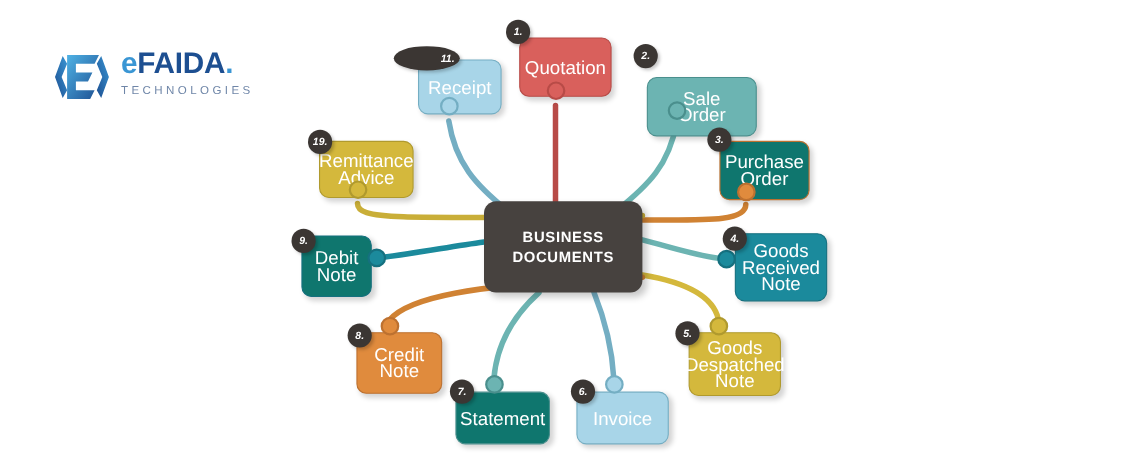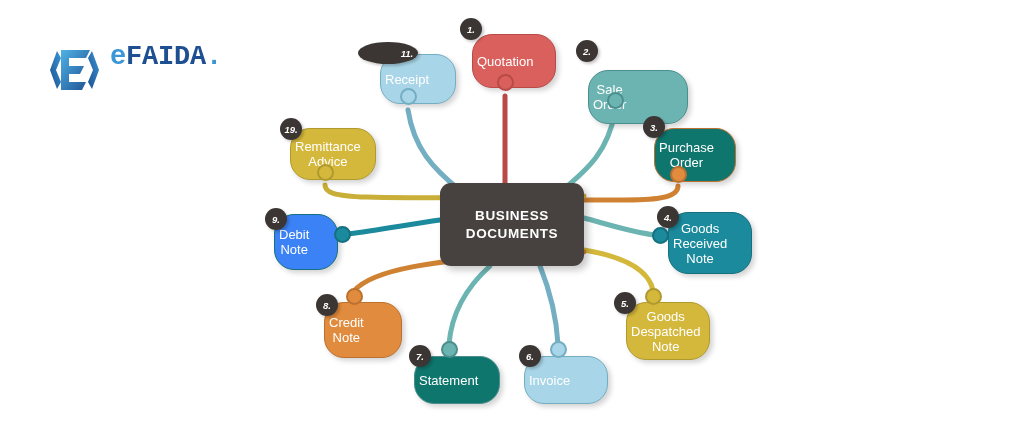--- a/index.html
+++ b/index.html
@@ -43,21 +43,20 @@
     left: 68px;
     top: 6px;
     width: 145px;
   }
   .logo-word {
     font-size: 27px;
     font-weight: bold;
     letter-spacing: -0.2px;
     line-height: 30px;
     white-space: nowrap;
-    font-family: Liberation Mono, monospace;
   }
   .logo-e { color: #3a96d4; }
   .logo-faida { color: #1d4f91; }
   .logo-dot { color: #3a96d4; }
   .logo-sub {
     font-size: 10.5px;
     letter-spacing: 3.1px;
     color: #6f86a8;
     line-height: 14px;
     margin-top: 3px;
@@ -74,27 +73,27 @@
   #edges {
     position: absolute;
     left: 0; top: 0;
     width: 1024px;
     height: 429px;
   }
 
   .node {
     position: absolute;
     box-sizing: border-box;
-    border-radius: 20px;
+    border-radius: 9px;
     display: flex;
     align-items: center;
-    justify-content: flex-start;
+    justify-content: center;
     text-align: center;
     color: #ffffff;
-    font-size: 13px;
+    font-size: 17px;
     line-height: 15px;
     box-shadow: 3px 3px 5px rgba(0,0,0,0.17);
   }
   .node-label { display: block; padding: 2px 4px; white-space: pre-line; }
 
   .badge {
     position: absolute;
     width: 22px;
     height: 22px;
     border-radius: 50%;
@@ -162,20 +161,21 @@
             <stop offset="1" stop-color="#3a96d4"></stop>
           </linearGradient>
         </defs>
         <path d="M19 12 L48 12 L44 20 L27 20 L27 28 L42 28 L38 36 L27 36 L27 44 L44 44 L40 52 L19 52 Z" fill="url(#gA)"></path>
         <path d="M15 13 L8 32 L15 51 L19 44 L14 32 L19 20 Z" fill="url(#gB)"></path>
         <path d="M50 13 L57 32 L50 51 L46 44 L51 32 L46 20 Z" fill="url(#gB)"></path>
       </svg>
     </div>
     <div id="logo-text">
       <div class="logo-word"><span class="logo-e">e</span><span class="logo-faida">FAIDA</span><span class="logo-dot">.</span></div>
+      <div class="logo-sub">TECHNOLOGIES</div>
     </div>
   </div>
 
   <div id="diagram">
     <svg id="edges" viewBox="0 0 1024 429">
         <path d="M 505,96 L 505,183" stroke="#b84b47" stroke-width="5" fill="none" stroke-linecap="round"></path>
         <path d="M 615,112 C 608,150 590,168 560,192" stroke="#6cb4b2" stroke-width="5" fill="none" stroke-linecap="round"></path>
         <path d="M 678,186 C 678,202 640,200 584,200" stroke="#d08233" stroke-width="5" fill="none" stroke-linecap="round"></path>
         <path d="M 655,235 C 630,232 600,222 584,218" stroke="#6cb4b2" stroke-width="5" fill="none" stroke-linecap="round"></path>
         <path d="M 653,290 C 648,268 620,256 584,250" stroke="#d4b83c" stroke-width="5" fill="none" stroke-linecap="round"></path>
@@ -233,21 +233,21 @@
           <span class="node-label">Statement</span>
         </div>
         <div class="badge" style="left: 409px; top: 345px;">7.</div>
         <div class="knob" style="left: 441px; top: 341px; background: rgb(108, 180, 178); border: 2px solid rgb(74, 143, 141);"></div>
         <div class="node" style="left: 324px; top: 302px; width: 78px; height: 56px; background: rgb(224, 139, 61); border: 1.5px solid rgb(189, 113, 48);">
           <span class="node-label">Credit
 Note</span>
         </div>
         <div class="badge" style="left: 316px; top: 294px;">8.</div>
         <div class="knob" style="left: 346px; top: 288px; background: rgb(224, 139, 61); border: 2px solid rgb(189, 113, 48);"></div>
-        <div class="node" style="left: 274px; top: 214px; width: 64px; height: 56px; background: #3b82f6; border: 1.5px solid rgb(21, 112, 127);">
+        <div class="node" style="left: 274px; top: 214px; width: 64px; height: 56px; background: #0f766e; border: 1.5px solid rgb(21, 112, 127);">
           <span class="node-label">Debit
 Note</span>
         </div>
         <div class="badge" style="left: 265px; top: 208px;">9.</div>
         <div class="knob" style="left: 334px; top: 226px; background: rgb(27, 138, 156); border: 2px solid rgb(21, 112, 127);"></div>
         <div class="node" style="left: 290px; top: 128px; width: 86px; height: 52px; background: rgb(212, 184, 60); border: 1.5px solid rgb(176, 154, 46);">
           <span class="node-label">Remittance
 Advice</span>
         </div>
         <div class="badge" style="left: 280px; top: 118px;">19.</div>

